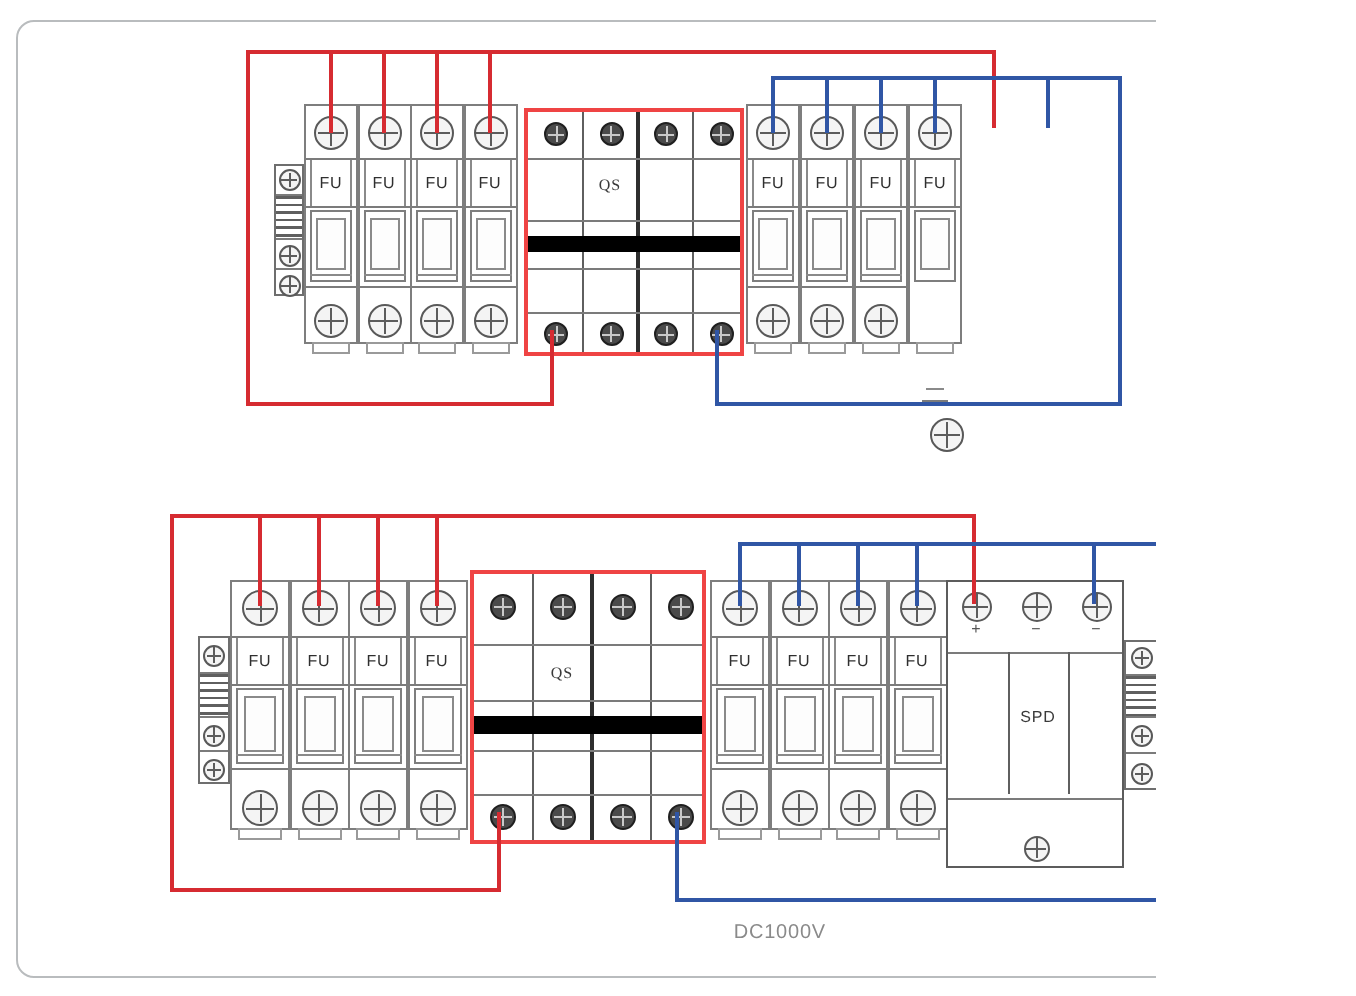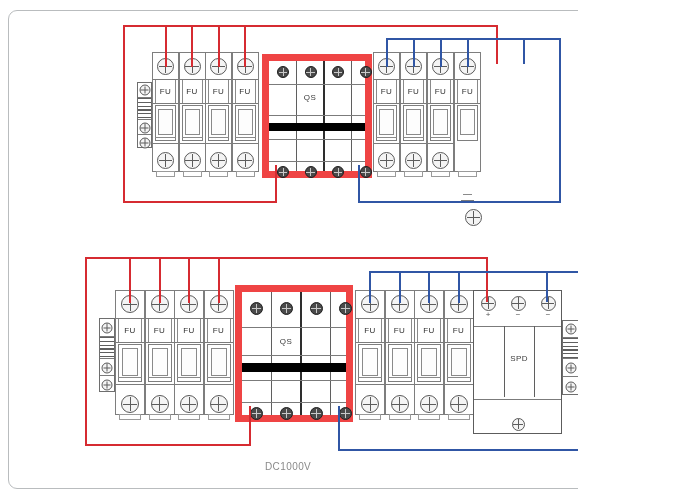--- a/index.html
+++ b/index.html
@@ -42,40 +42,40 @@
   .d2 .fuse { top:290px; width:30px; height:125px; }
   .d2 .fuse .scr-t { left:5px;  top:4px;   width:18px; height:18px; }
   .d2 .fuse .scr-b { left:5px;  top:104px; width:18px; height:18px; }
   .d2 .fuse .l1 { top:27px; } .d2 .fuse .l2 { top:51px; } .d2 .fuse .l3 { top:93px; }
   .d2 .fuse .fu-cell { top:28px; height:23px; }
   .d2 .fuse .win-o { left:2px; top:53px; width:24px; height:38px; }
   .d2 .fuse .win-i { left:6px; top:57px; width:16px; height:28px; }
   .d2 .fuse .strip { left:2px; right:2px; top:86px; }
 
   
-  .qs { position:absolute; box-sizing:border-box; border:7px solid #ef4444; background:#fff; }
+  .qs { position:absolute; box-sizing:border-box; border:2px solid #ef4444; background:#fff;font-family:Liberation Serif, serif; }
   .qs-bar { position:absolute; left:0; right:0; background:#000; }
   .qs-label { position:absolute; display:flex; align-items:center; justify-content:center;
               font-size:8px; color:#3a3a3a; letter-spacing:0.5px; }
 
   
   .spd { position:absolute; box-sizing:border-box; border:1px solid #5c5c5c; background:#fff; }
   .spd-label { position:absolute; display:flex; align-items:center; justify-content:center;
                font-size:8px; color:#3a3a3a; letter-spacing:0.4px; }
   .pol { position:absolute; text-align:center; color:#222; }
   .d2 .pol { font-size:8px; color:#555; }
 
   
   .tb { position:absolute; box-sizing:border-box; border:1px solid #6e6e6e; background:#fff; }
   .tb .cell { position:absolute; left:0; right:0; border-top:1px solid #7b7b7b; }
   .tb .cell.first { border-top:none; }
   .tb .cell .screw { left:50%; top:50%; width:11px; height:11px; transform:translate(-50%,-50%); }
   .tb .stripes { background:repeating-linear-gradient(180deg,#5f5f5f 0px,#5f5f5f 1.3px,#ffffff 1.3px,#ffffff 3.8px); }
 
-  .title { position:absolute; text-align:left; font-size:10px; color:#8a8a8a; letter-spacing:0.4px; }
+  .title { position:absolute; text-align:right; font-size:10px; color:#8a8a8a; letter-spacing:0.4px; }
 
   .wires { position:absolute; left:0; top:0; z-index:5; pointer-events:none; }
   .wires path { fill:none; stroke-width:2; }
 </style>
 </head>
 <body>
 
 <div class="canvas">
   <div class="frame"></div>
 

